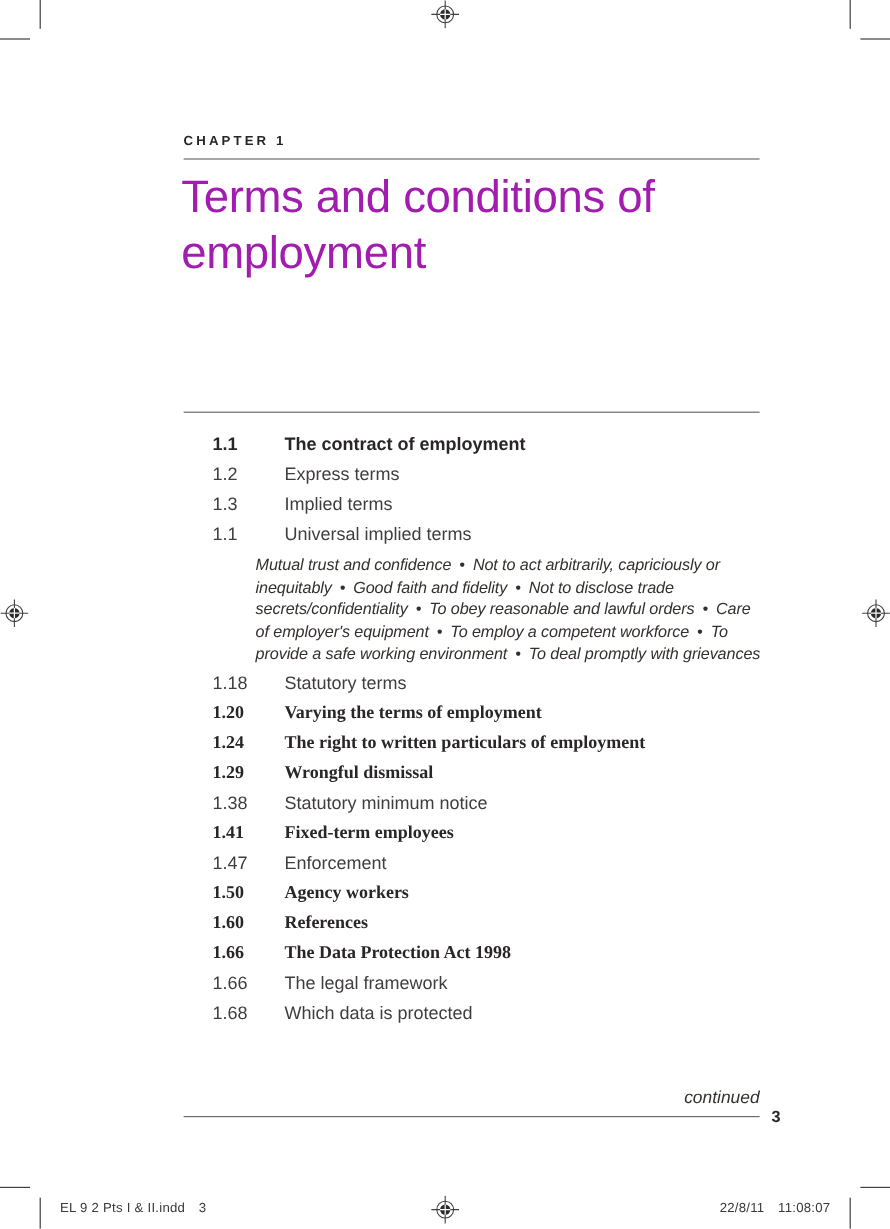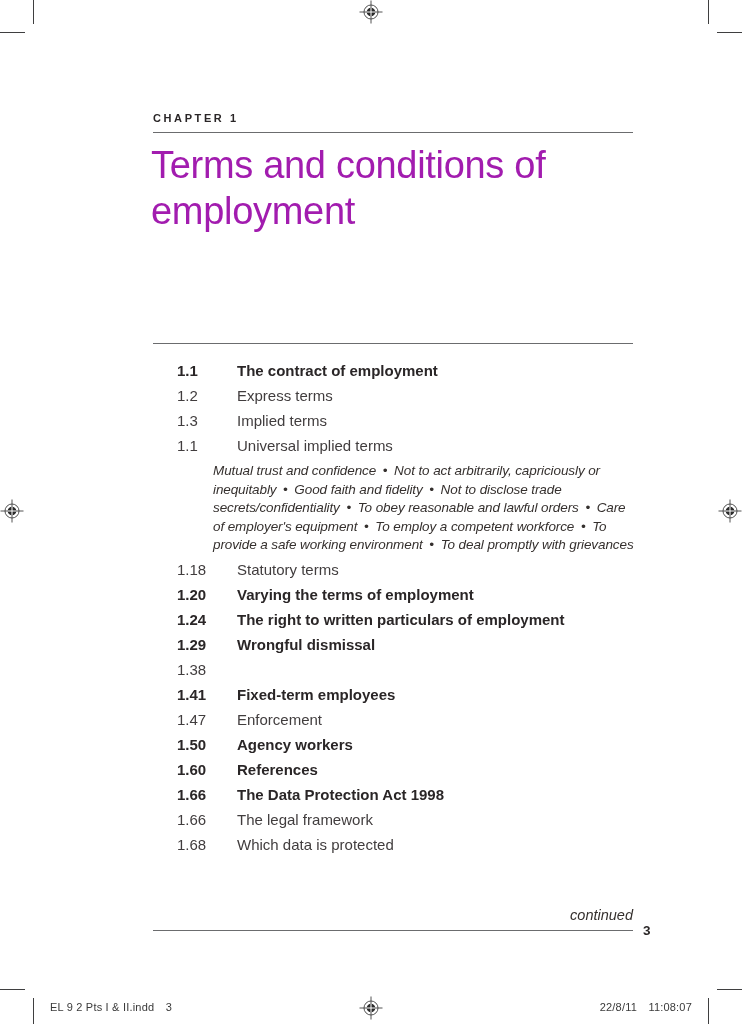--- a/index.html
+++ b/index.html
@@ -41,21 +41,21 @@
   .rule-2 { top: 343px; }
 
   .chapter-title {
     position: absolute; top: 142px; left: -2px; width: 484px;
     font-size: 38px; line-height: 46px; font-weight: 300;
     letter-spacing: -0.3px; color: #a21caf;
   }
 
   .toc { position: absolute; top: 362px; left: 0; width: 480px; }
   .toc-row { display: flex; line-height: 17px; margin-bottom: 8px; font-size: 15px; color: #413d3e; }
-  .toc-row.spaced { margin-top: 7px; }
+  .toc-row.spaced { margin-top: 7px; font-family: Liberation Serif, serif; }
   .toc-row.bold { font-weight: bold; color: #2a2627; }
   .toc-num { width: 60px; flex: 0 0 60px; margin-left: 24px; }
   .toc-label { flex: 1; }
   .toc-sub {
     margin: 2px 16px 6px 60px; width: 424px;
     font-size: 13.5px; line-height: 18.6px; font-style: italic;
     color: #35302e; letter-spacing: -0.1px;
   }
 
   .continued {
@@ -160,20 +160,21 @@
         <div class="toc-row bold spaced">
           <span class="toc-num">1.24</span>
           <span class="toc-label">The right to written particulars of employment</span>
         </div>
         <div class="toc-row bold spaced">
           <span class="toc-num">1.29</span>
           <span class="toc-label">Wrongful dismissal</span>
         </div>
         <div class="toc-row">
           <span class="toc-num">1.38</span>
+          <span class="toc-label">Statutory minimum notice</span>
         </div>
         <div class="toc-row bold spaced">
           <span class="toc-num">1.41</span>
           <span class="toc-label">Fixed-term employees</span>
         </div>
         <div class="toc-row">
           <span class="toc-num">1.47</span>
           <span class="toc-label">Enforcement</span>
         </div>
         <div class="toc-row bold spaced">

